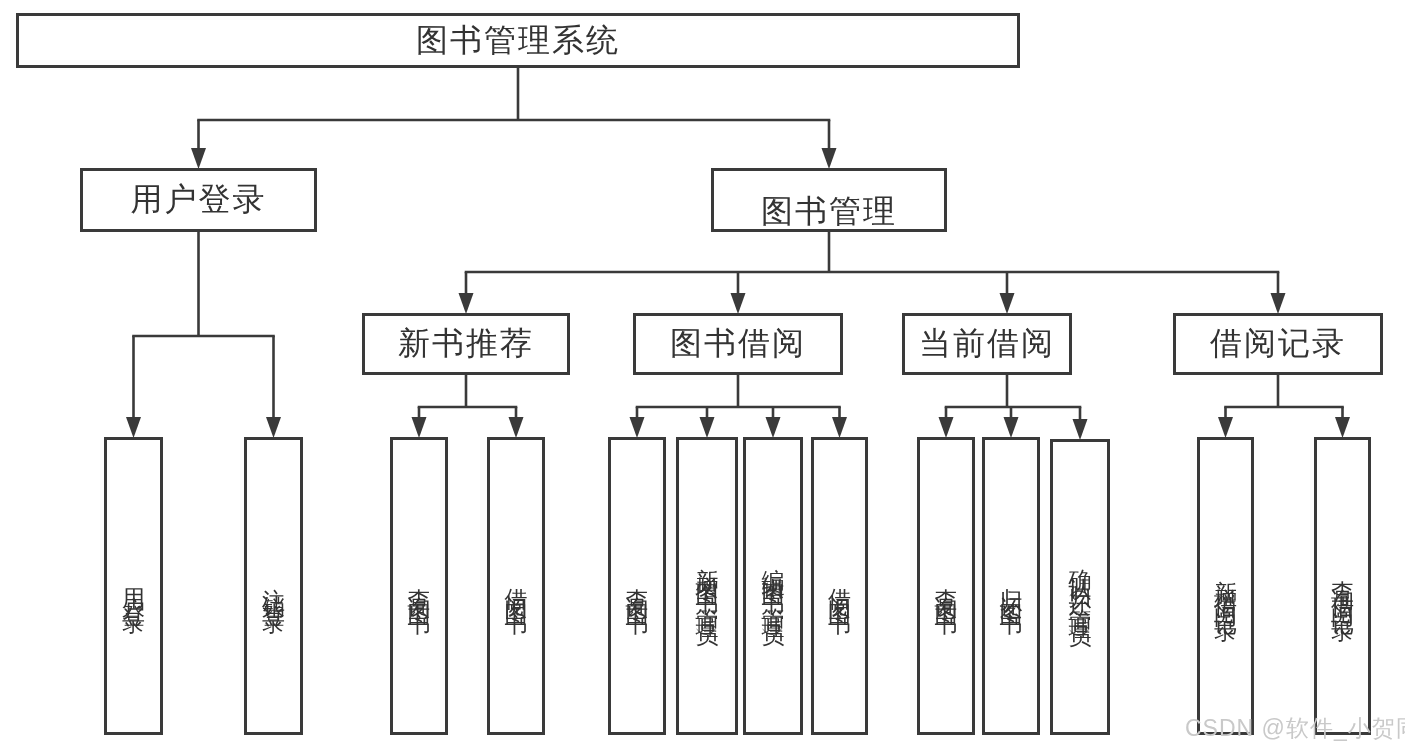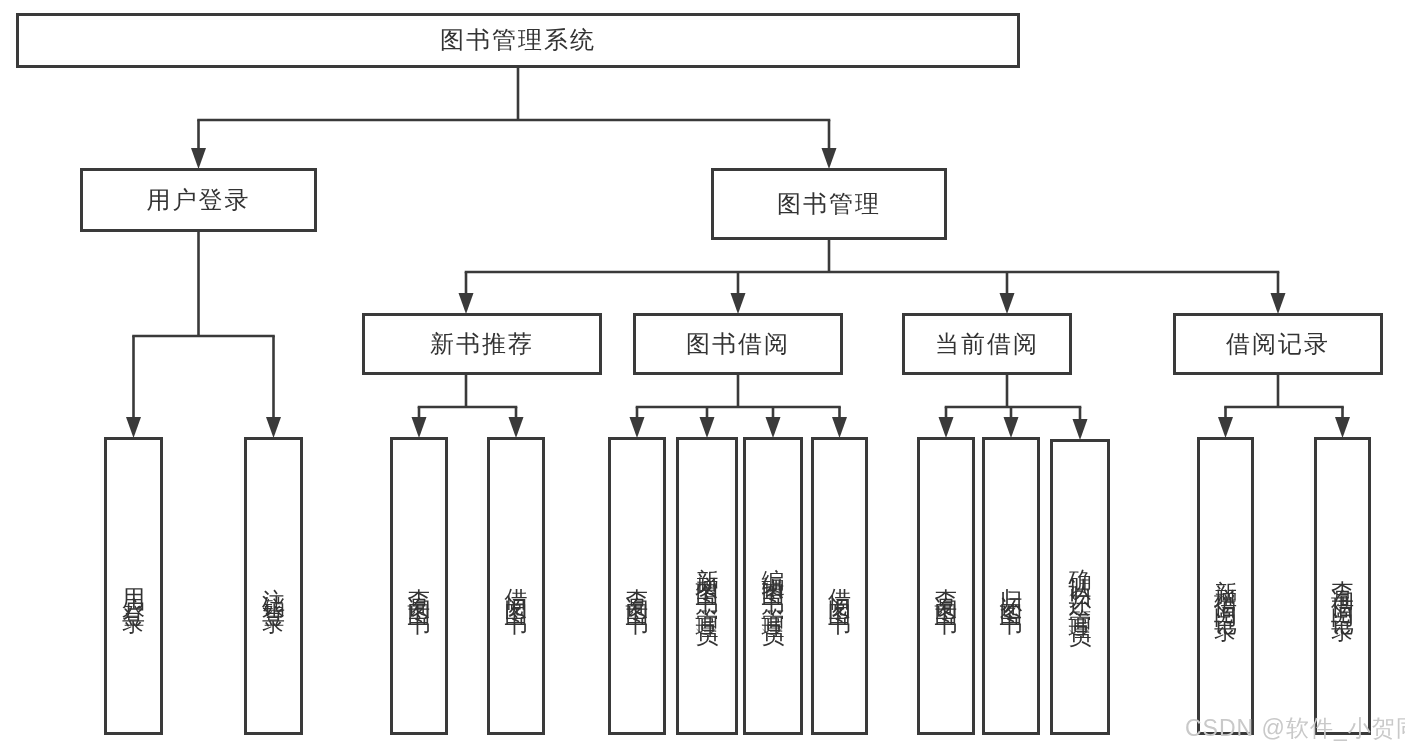--- a/index.html
+++ b/index.html
@@ -22,21 +22,21 @@
     box-sizing: border-box;
     background: #ffffff;
     border: 3px solid #3a3a3a;
     display: flex;
     align-items: center;
     justify-content: center;
     z-index: 1;
   }
   .node .lbl {
     color: #333333;
-    font-size: 24px;
+    font-size: 32px;
     line-height: 1.1;
     letter-spacing: 2px;
     white-space: nowrap;
   }
   .node.v .lbl {
     writing-mode: vertical-rl;
     font-size: 23px;
     line-height: 1;
     letter-spacing: 8px;
     white-space: normal;
@@ -113,25 +113,25 @@
       <polygon points="1335,417 1350,417 1342.5,438" fill="#3a3a3a"></polygon>
     </svg>
 
   <div class="node h" style="left: 16px; top: 13px; width: 1004px; height: 55px; border-color: rgb(58, 58, 58);">
     <span class="lbl">图书管理系统</span>
   </div>
 
   <div class="node h" style="left: 80px; top: 168px; width: 237px; height: 64px; border-color: rgb(58, 58, 58);">
     <span class="lbl">用户登录</span>
   </div>
-  <div class="node h" style="left: 711px; top: 168px; width: 236px; height: 72px; border-color: rgb(58, 58, 58);">
+  <div class="node h" style="left: 711px; top: 168px; width: 236px; height: 64px; border-color: rgb(58, 58, 58); align-items: flex-end;">
     <span class="lbl">图书管理</span>
   </div>
 
-  <div class="node h" style="left: 362px; top: 313px; width: 240px; height: 62px; border-color: rgb(58, 58, 58);">
+  <div class="node h" style="left: 362px; top: 313px; width: 208px; height: 62px; border-color: rgb(58, 58, 58);">
     <span class="lbl">新书推荐</span>
   </div>
   <div class="node h" style="left: 633px; top: 313px; width: 210px; height: 62px; border-color: rgb(58, 58, 58);">
     <span class="lbl">图书借阅</span>
   </div>
   <div class="node h" style="left: 902px; top: 313px; width: 170px; height: 62px; border-color: rgb(58, 58, 58);">
     <span class="lbl">当前借阅</span>
   </div>
   <div class="node h" style="left: 1173px; top: 313px; width: 210px; height: 62px; border-color: rgb(58, 58, 58);">
     <span class="lbl">借阅记录</span>

